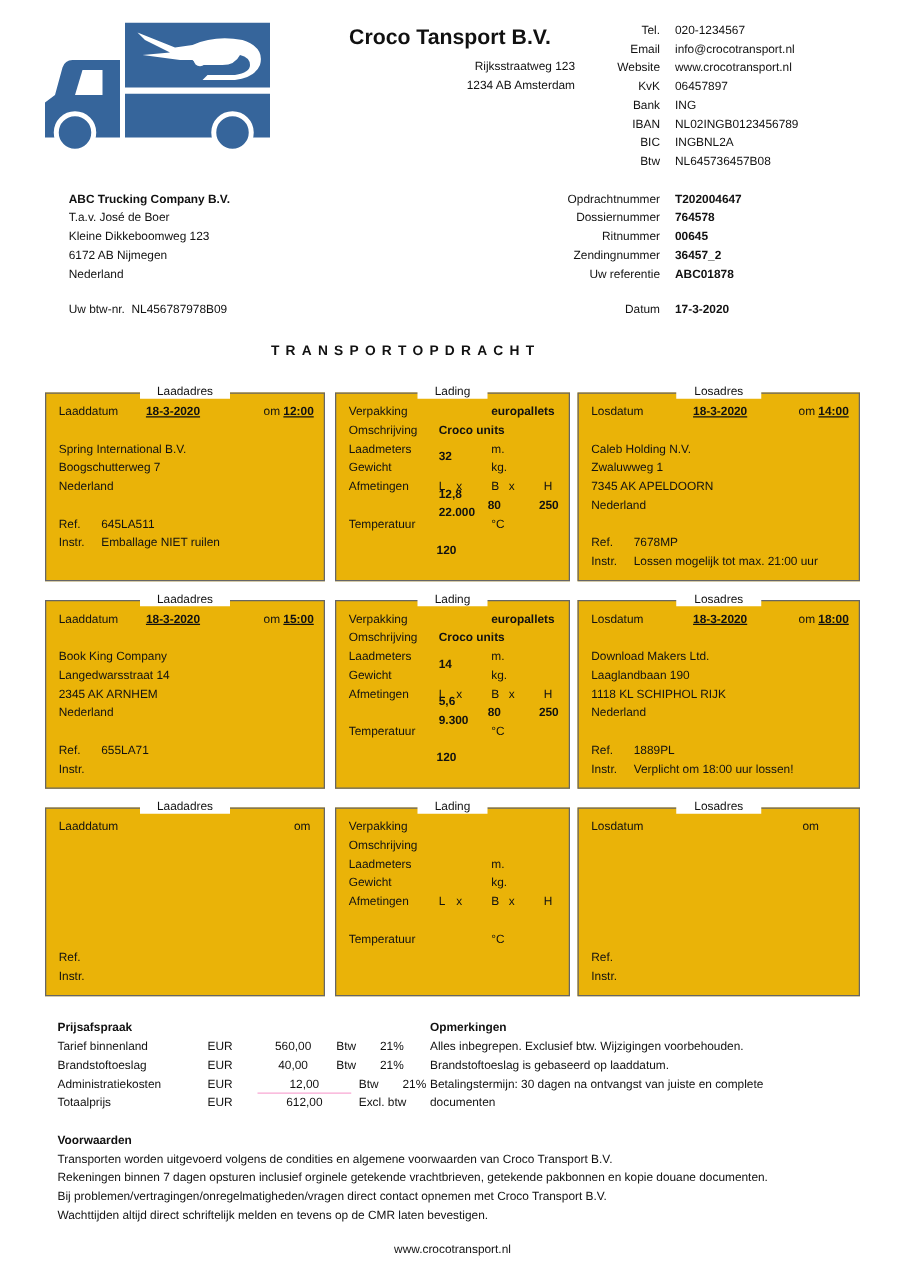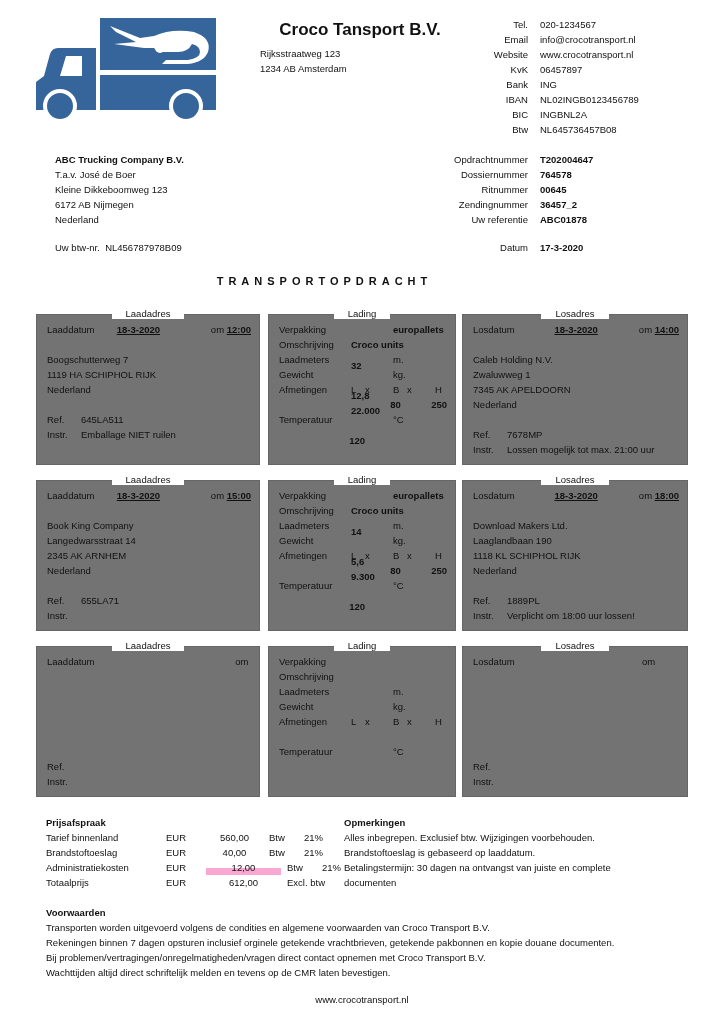--- a/index.html
+++ b/index.html
@@ -1,57 +1,57 @@
 <!DOCTYPE html>
 <html><head>
 <meta charset="utf-8">
 <style>
   html, body { margin:0; padding:0; background:#fff; }
   body { width:724px; height:1024px; position:relative; overflow:hidden;
          font-family:"Liberation Sans", "DejaVu Sans", sans-serif; font-size:10px; color:#111; }
   .abs { position:absolute; }
   .logo { left:36px; top:18px; width:180px; height:102px; }
   .company-name { left:260px; top:20px; width:200px; text-align:center; font-size:17px; font-weight:bold; }
-  .company-addr { left:260px; top:46px; width:200px; text-align:left; font-size:9.5px; line-height:15px; }
+  .company-addr { left:260px; top:46px; width:200px; text-align:right; font-size:9.5px; line-height:15px; }
   .contact { left:470px; top:17px; font-size:9.5px; line-height:15px; }
   .contact .row { display:flex; }
   .contact .lbl { width:58px; text-align:right; padding-right:12px; }
   .recipient { left:55px; top:152px; font-size:9.5px; line-height:15px; }
   .recipient .bold { font-weight:bold; }
   .vat { left:55px; top:242px; font-size:9.5px; }
   .refs { left:430px; top:152px; font-size:9.5px; line-height:15px; }
   .refs .row { display:flex; }
   .refs .lbl { width:98px; text-align:right; padding-right:12px; }
   .refs .val { font-weight:bold; }
   .datum { left:430px; top:242px; font-size:9.5px; display:flex;align-items:flex-end; }
   .datum .lbl { width:98px; text-align:right; padding-right:12px; }
   .datum .val { font-weight:bold; }
   .doc-title { left:0; top:275px; width:649px; text-align:center; font-size:11px; font-weight:bold; letter-spacing:5px; }
-  .box { position:absolute; border:1px solid #666; background:#737373; font-size:9.5px; line-height:15px; box-sizing:border-box; }
+  .box { position:absolute; border:1px solid #666; background:#eab308; font-size:9.5px; line-height:15px; box-sizing:border-box; }
   .box .legend { position:absolute; top:-9px; left:0; right:0; text-align:center; }
   .box .legend span { background:#fff; padding:0 14px; }
   .box .inner { position:absolute; left:10px; top:7px; right:8px; bottom:6px; }
   .u { text-decoration:underline; font-weight:bold; }
   .b { font-weight:bold; }
   .line { display:flex; height:15px; white-space:nowrap; }
   .gap { height:15px; }
   .col-a { width:83px; }
   .col-date { width:112px; }
   .lad-row { display:flex; height:15px; }
   .lad-lbl { width:72px; }
   .lad-v1 { width:42px;margin-top:36px; }
   .lad-v2 { width:42px; }
   .prijs { left:46px; top:815px; font-size:9.5px; line-height:15px; }
   .prijs .row { display:flex; height:15px; white-space:nowrap; }
   .prijs .c1 { width:120px; }
   .prijs .c2 { width:40px; }
   .prijs .c3 { width:57px; text-align:center; }
   .prijs .c4 { width:32px; padding-left:6px; }
   .prijs .c5 { width:22px; text-align:right; }
-  .prijs .ul { border-bottom:7px solid #f9a8d4; }
+  .prijs .ul { border-bottom:1px solid #f9a8d4; }
   .opm { left:344px; top:815px; font-size:9.5px; line-height:15px; width:330px; }
   .voorw { left:46px; top:905px; font-size:9.5px; line-height:15px; }
   .footer { left:0; top:994px; width:724px; text-align:center; font-size:9.5px; }
 </style>
 </head>
 <body>
 
 <div class="abs logo">
   <svg width="180" height="102" viewBox="0 0 180 102">
     <g fill="#36659B">
@@ -150,22 +150,22 @@
   <span class="val">17-3-2020</span>
 </div>
 
 <div class="abs doc-title">TRANSPORTOPDRACHT</div>
 
 <div class="box" style="left:36px; top:314px; width:224px; height:151px;">
   <div class="legend"><span>Laadadres</span></div>
   <div class="inner">
     <div class="line"><span class="col-a">Laaddatum</span><span class="col-date u">18-3-2020</span><span>om</span>&nbsp;<span class="u">12:00</span></div>
     <div class="gap"></div>
+    <div class="line">Spring International B.V.</div>
     <div class="line">Boogschutterweg 7</div>
-    <div class="line">1119 HA SCHIPHOL RIJK</div>
     <div class="line">Nederland</div>
     <div class="gap"></div>
     <div class="line">
         <span style="width:34px">Ref.</span>
         <span>645LA511</span>
       </div>
     <div class="line">
         <span style="width:34px">Instr.</span>
         <span>Emballage NIET ruilen</span>
       </div>

